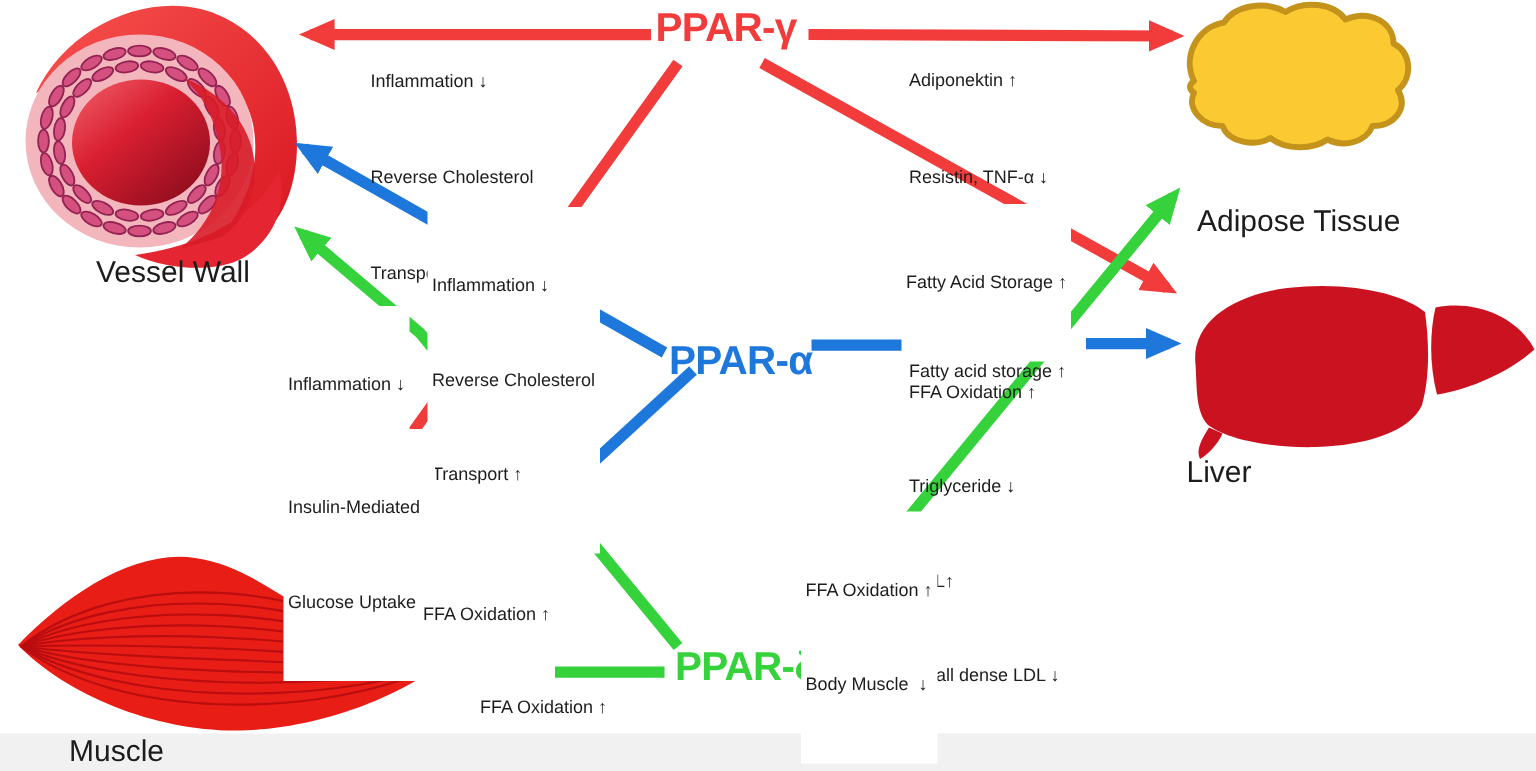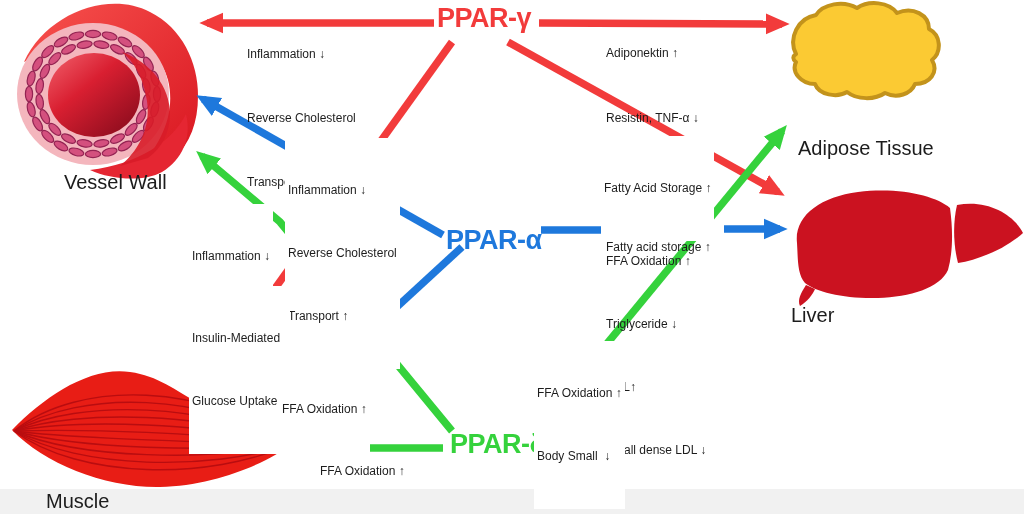--- a/index.html
+++ b/index.html
@@ -218,21 +218,21 @@
     <span>HDL↑</span>
     <span>Small dense LDL ↓</span>
   </div>
 
   <div class="elabel whitebg" id="lbl-delta-adipose">
     <span>Fatty Acid Storage ↑</span>
   </div>
 
   <div class="elabel whitebg" id="lbl-delta-liver">
     <span>FFA Oxidation ↑</span>
-    <span>Body Small  ↓</span>
+    <span>Body Muscle  ↓</span>
   </div>
 
   <div class="elabel whitebg" id="lbl-alpha-muscle">
     <span>FFA Oxidation ↑</span>
   </div>
 
   <div class="elabel" id="lbl-delta-muscle">
     <span>FFA Oxidation ↑</span>
   </div>
 

